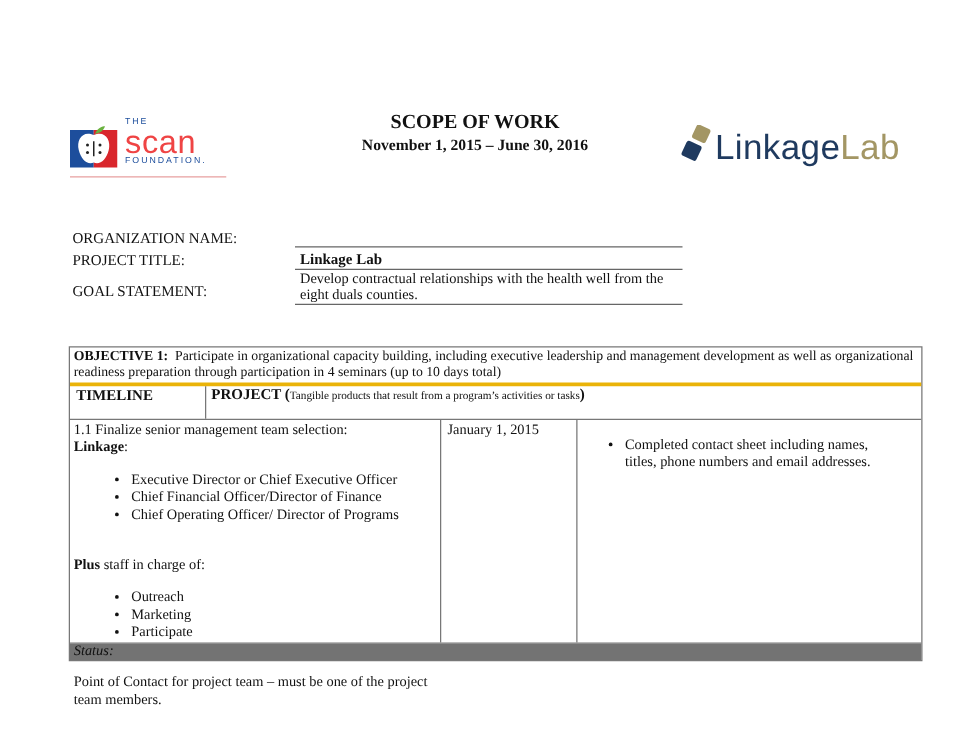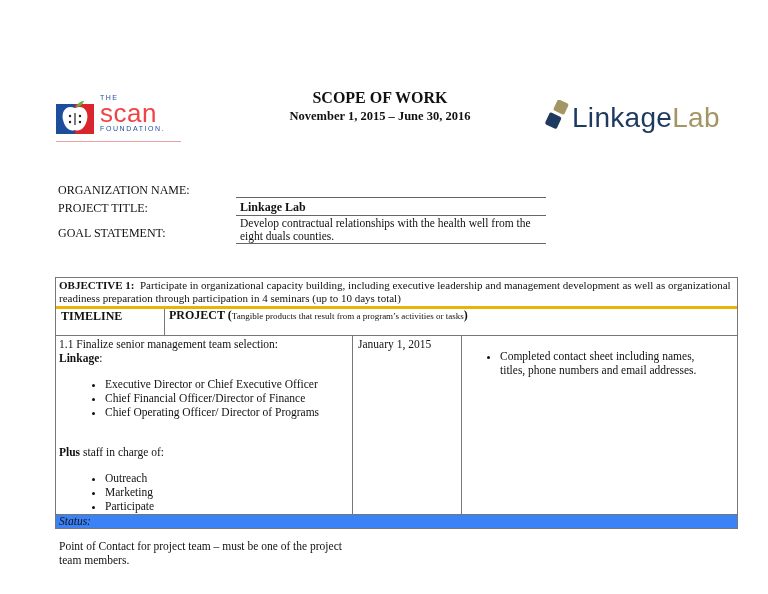--- a/index.html
+++ b/index.html
@@ -47,21 +47,21 @@
   .hdr .col-a, .hdr .col-b { font-weight: bold; font-size: 12px; line-height: 15px; }
   .hdr .col-c { line-height: 12px; }
   .hdr .col-c .big { font-weight: bold; font-size: 12px; }
   .hdr .col-c .small { font-size: 9px; }
   .body-row { height: 178px; border-bottom: 1px solid #777; }
   .body-row .col-a, .body-row .col-b, .body-row .col-c { padding-top: 1px; line-height: 14px; font-size: 11.5px; }
   ul { margin: 12px; padding-left: 34px; }
   ul li { list-style: disc; line-height: 14px; }
   .out-list { padding-left: 22px; }
   .gap { height: 14px; }
-  .status { background: #3b82f6; font-style: italic; padding: 0 3px; line-height: 13px; font-size: 11.5px; }
+  .status { background: #737373; font-style: italic; padding: 0 3px; line-height: 13px; font-size: 11.5px; }
 </style>
 </head>
 <body>
 
 <div class="logo-scan">
   <svg class="scan-apple" viewBox="0 0 38 36">
     <rect x="0" y="4" width="19" height="30" fill="#1d4e9c"></rect>
     <rect x="19" y="4" width="19" height="30" fill="#d9262c"></rect>
     <path d="M19 8 C10 4, 5 12, 7 20 C9 28, 14 32, 19 30 C24 32, 29 28, 31 20 C33 12, 28 4, 19 8 Z" fill="#ffffff"></path>
     <path d="M20 7 C22 2, 26 1, 28 1 C27 4, 24 7, 20 7 Z" fill="#6ab23e"></path>

